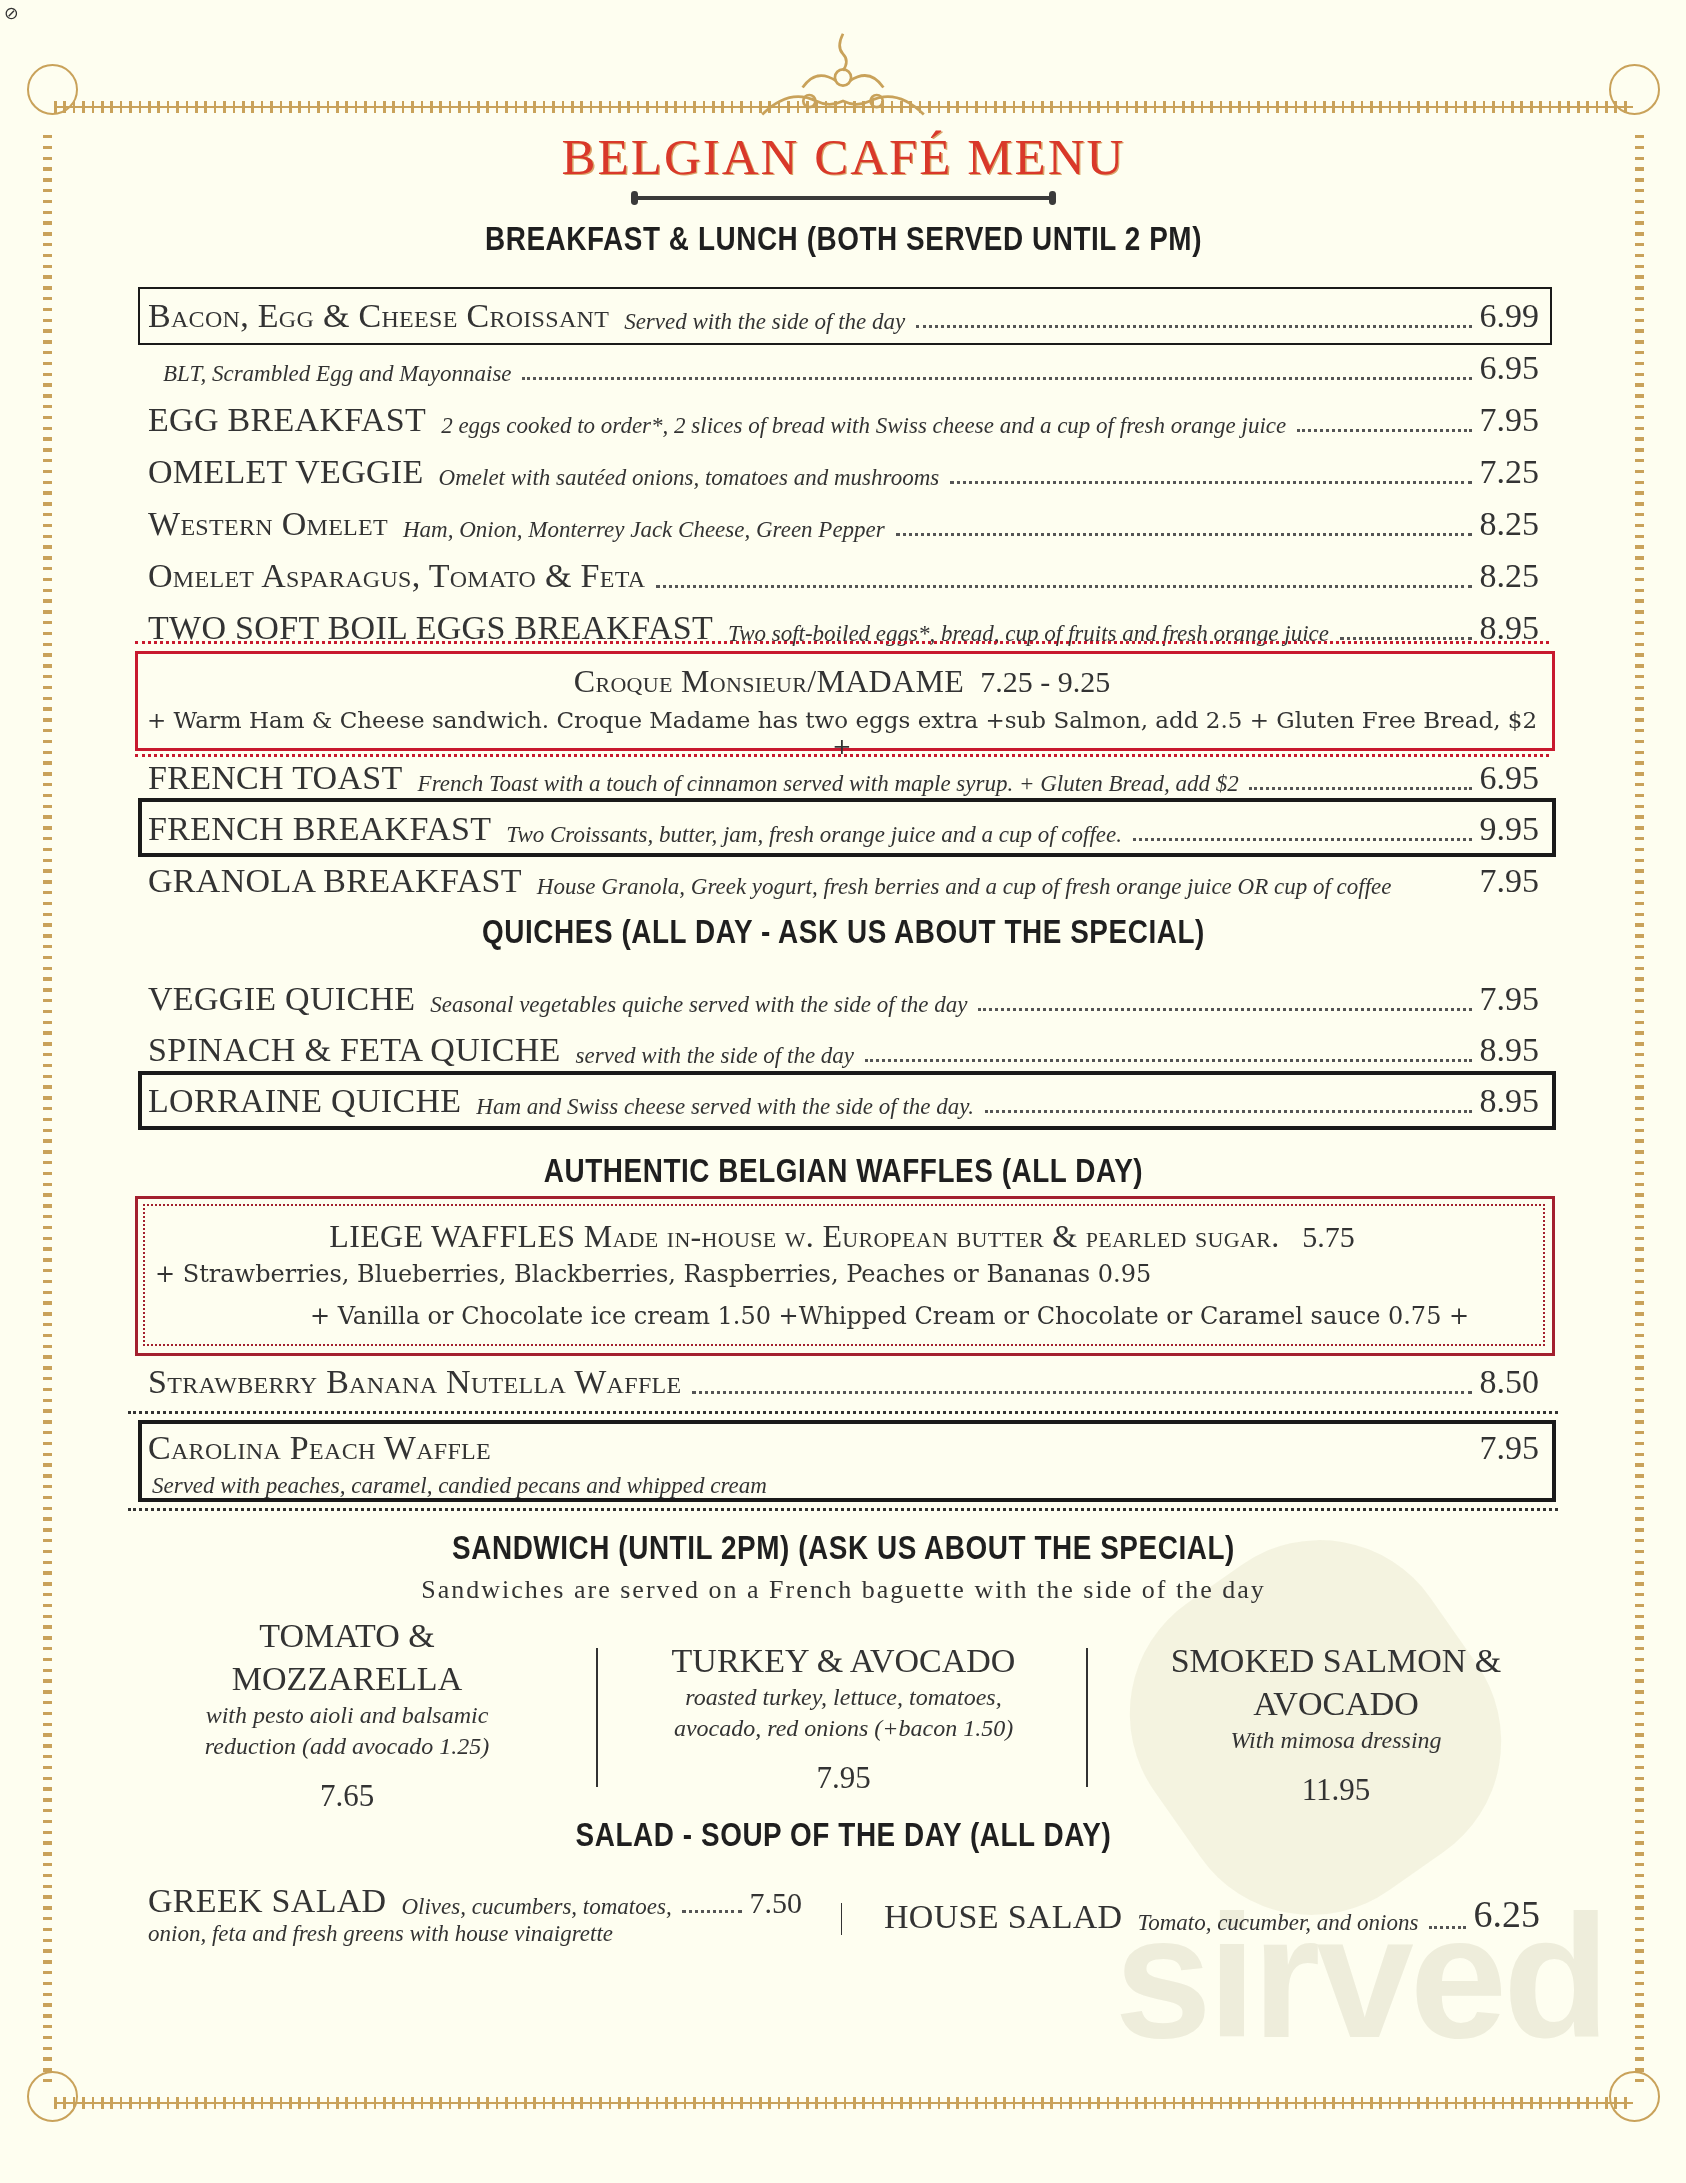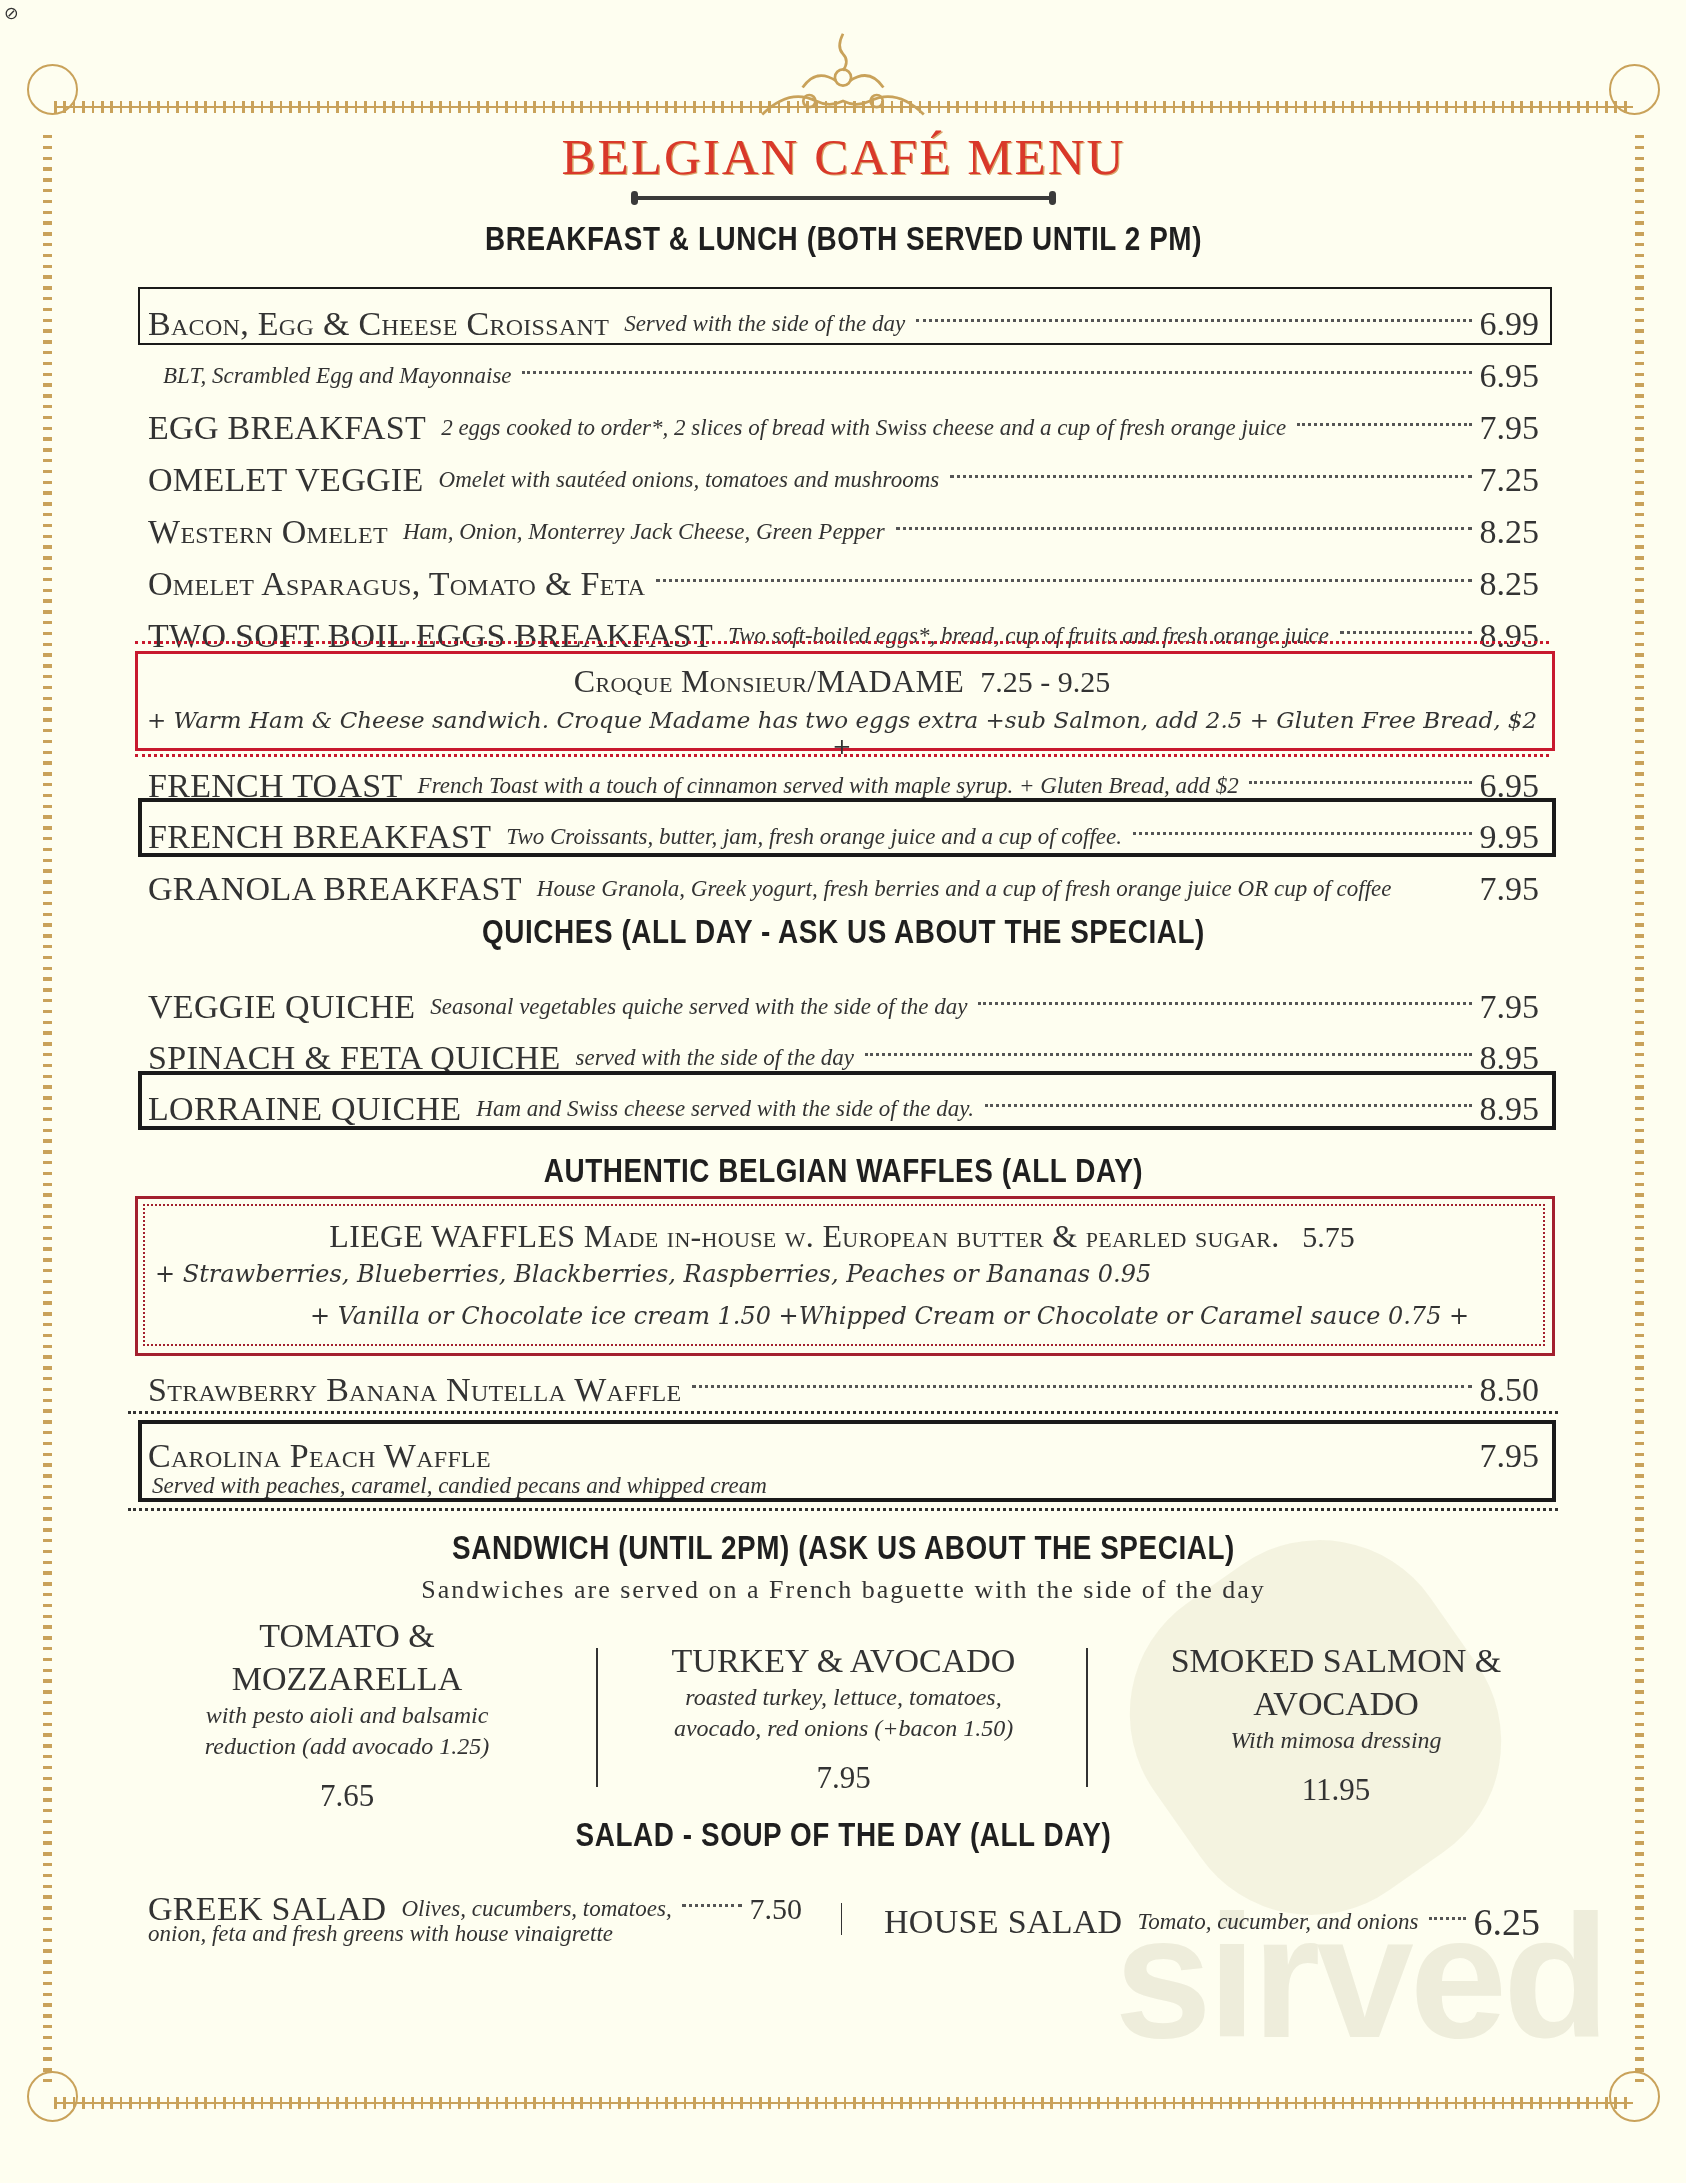--- a/index.html
+++ b/index.html
@@ -20,34 +20,34 @@
   .corner.br{right:27px;top:2071px;}
   .crest{position:absolute;left:735px;top:27px;width:216px;height:101px;}
   .mark{position:absolute;left:4px;top:2.7px;font-size:17.5px;color:#333;font-family:"DejaVu Sans",sans-serif;}
   .title{position:absolute;left:0;right:0;top:128px;text-align:center;font-size:51px;letter-spacing:2px;color:#d9382a;
     font-family:"Liberation Serif",serif;text-shadow:1.3px 1.3px 0 #d9a56a;}
   .title-rule{position:absolute;left:633px;top:196px;width:421px;height:4px;background:#3a3a3a;border-radius:2px;}
   .title-rule::before,.title-rule::after{content:"";position:absolute;top:-4.7px;width:6.7px;height:13.5px;background:#3a3a3a;border-radius:3.4px;}
   .title-rule::before{left:-2px}.title-rule::after{right:-2px}
   .heading{position:absolute;left:0;right:0;text-align:center;font-family:"Liberation Sans",sans-serif;font-weight:bold;
     font-size:34px;color:#1f1f1f;transform:scaleX(0.82);letter-spacing:0.7px;}
-  .row{position:absolute;left:148px;width:1391px;display:flex;align-items:center;white-space:nowrap;margin-top:8px;}
+  .row{position:absolute;left:148px;width:1391px;display:flex;align-items:flex-end;white-space:nowrap;}
   .name{font-size:34px;letter-spacing:0.3px;color:#333;font-variant:small-caps;}
   .name.upper{font-variant:normal;}
   .desc{font-size:23px;font-style:italic;margin-left:15px;color:#333;}
   .dots{flex:1;border-bottom:3.4px dotted #555;margin:0 8px 6.7px 10.8px;height:0;min-width:13.5px;}
   .nodots{flex:1;}
   .price{font-size:34px;color:#333;}
   .box-black{position:absolute;left:138px;width:1410px;border:2px solid #1a1a1a;}
   .box-black.thick{border-width:4px;}
   .box-red{position:absolute;left:135px;width:1414px;border:3.4px solid #c8192e;}
   .dotted-red{position:absolute;left:135px;width:1414px;border-top:3.4px dotted #c8192e;}
   .dotted-black{position:absolute;left:128px;width:1430px;border-top:3.4px dotted #333;}
   .center-block{position:absolute;left:135px;width:1414px;text-align:center;}
-  .script{font-family:"DejaVu Serif",serif;font-style:italic;font-size:26px;color:#333;}
+  .script{font-family:"DejaVu Serif",serif;font-size:26px;color:#333;}
   .sub{position:absolute;left:0;right:0;text-align:center;font-size:26px;letter-spacing:2px;color:#333;}
   .sandcol{position:absolute;text-align:center;color:#333;}
   .sandcol .sname{font-size:34px;line-height:43px;}
   .sandcol .sdesc{font-size:24px;font-style:italic;line-height:31px;}
   .sandcol .sprice{font-size:31px;margin-top:16px;}
   .vline{position:absolute;width:2px;background:#333;}
   .watermark{position:absolute;right:81px;top:1876px;font-family:"Liberation Sans",sans-serif;font-size:175px;font-weight:bold;color:#eeeddb;letter-spacing:-4px;}
   .fork{position:absolute;left:1147px;top:1552px;width:337px;height:351px;border-radius:135px;background:#f1f0dc;transform:rotate(-35deg);opacity:0.8;}
 </style>
 </head>

